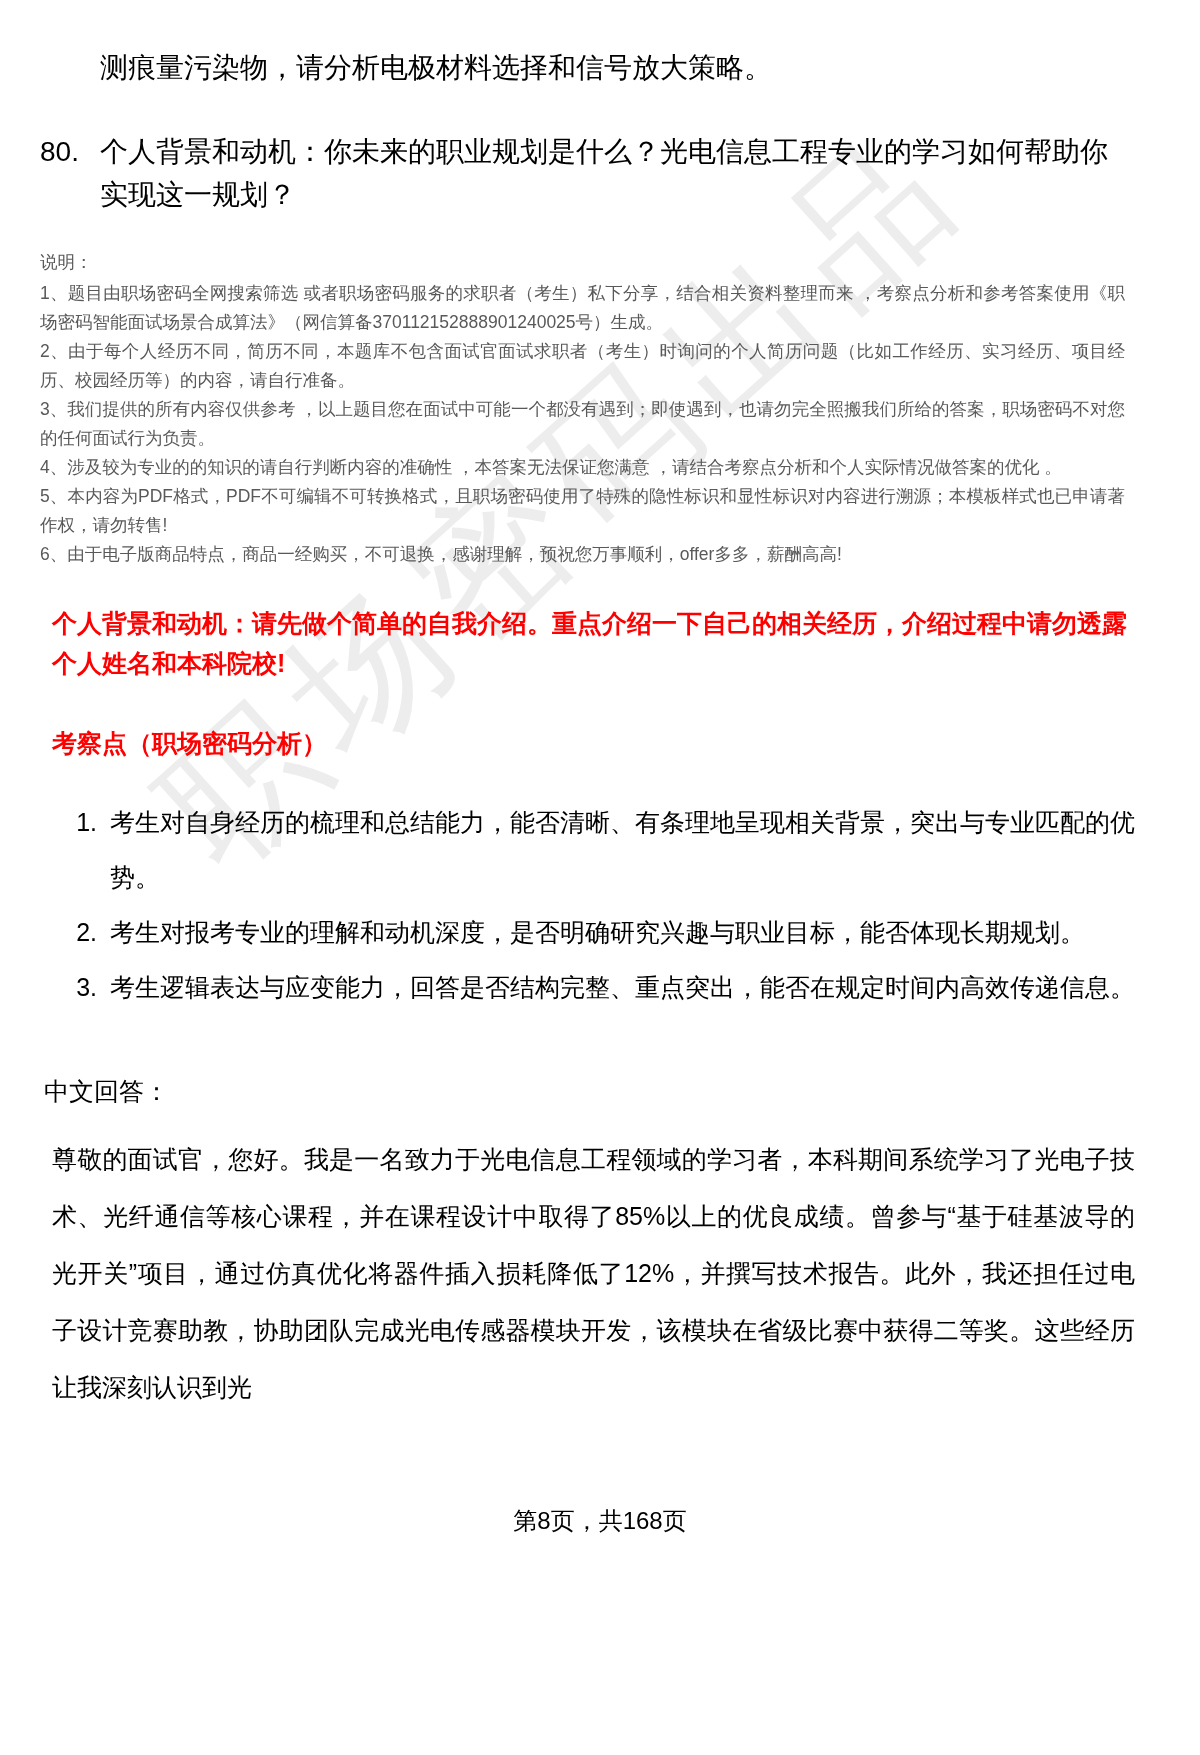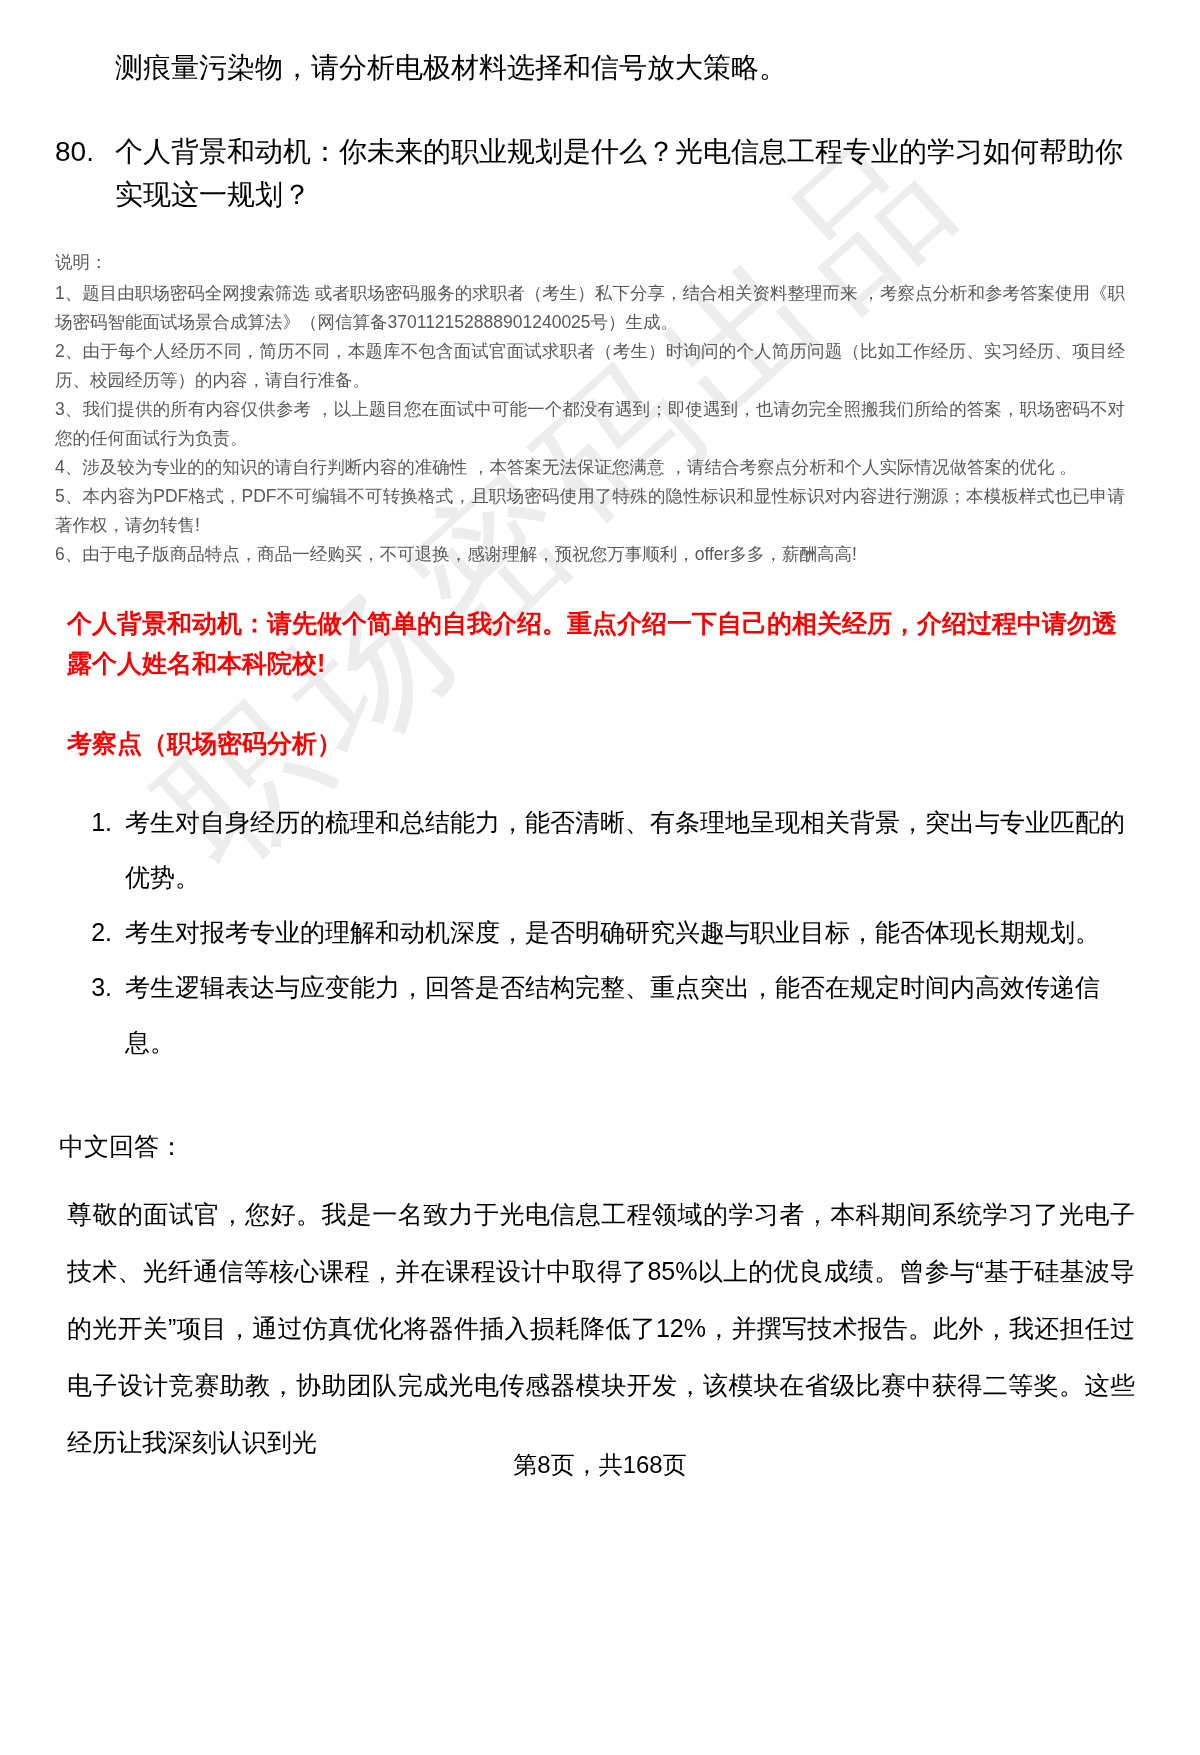--- a/index.html
+++ b/index.html
@@ -13,21 +13,21 @@
     height: 1755px;
     background: #ffffff;
     font-family: "Liberation Sans", sans-serif;
     color: #111111;
     overflow: hidden;
     box-sizing: border-box;
   }
   .content {
     position: relative;
     z-index: 2;
-    padding: 48px 65px 0 55px;
+    padding: 48px 65px 0 40px;
     box-sizing: border-box;
   }
   
   .continuation {
     margin-left: 60px;
     font-size: 28px;
     line-height: 40px;
     color: #000000;
     margin-bottom: 42px;
   }
@@ -103,21 +103,21 @@
     font-size: 25px;
     line-height: 57px;
     color: #000000;
     text-align: justify;
   }
   
   .footer {
     position: absolute;
     left: 0;
     right: 0;
-    top: 1449px;
+    top: 1505px;
     text-align: center;
     font-size: 24px;
     color: #000000;
     z-index: 2;
   }
   
   .watermark {
     position: absolute;
     left: 120px;
     top: 760px;

